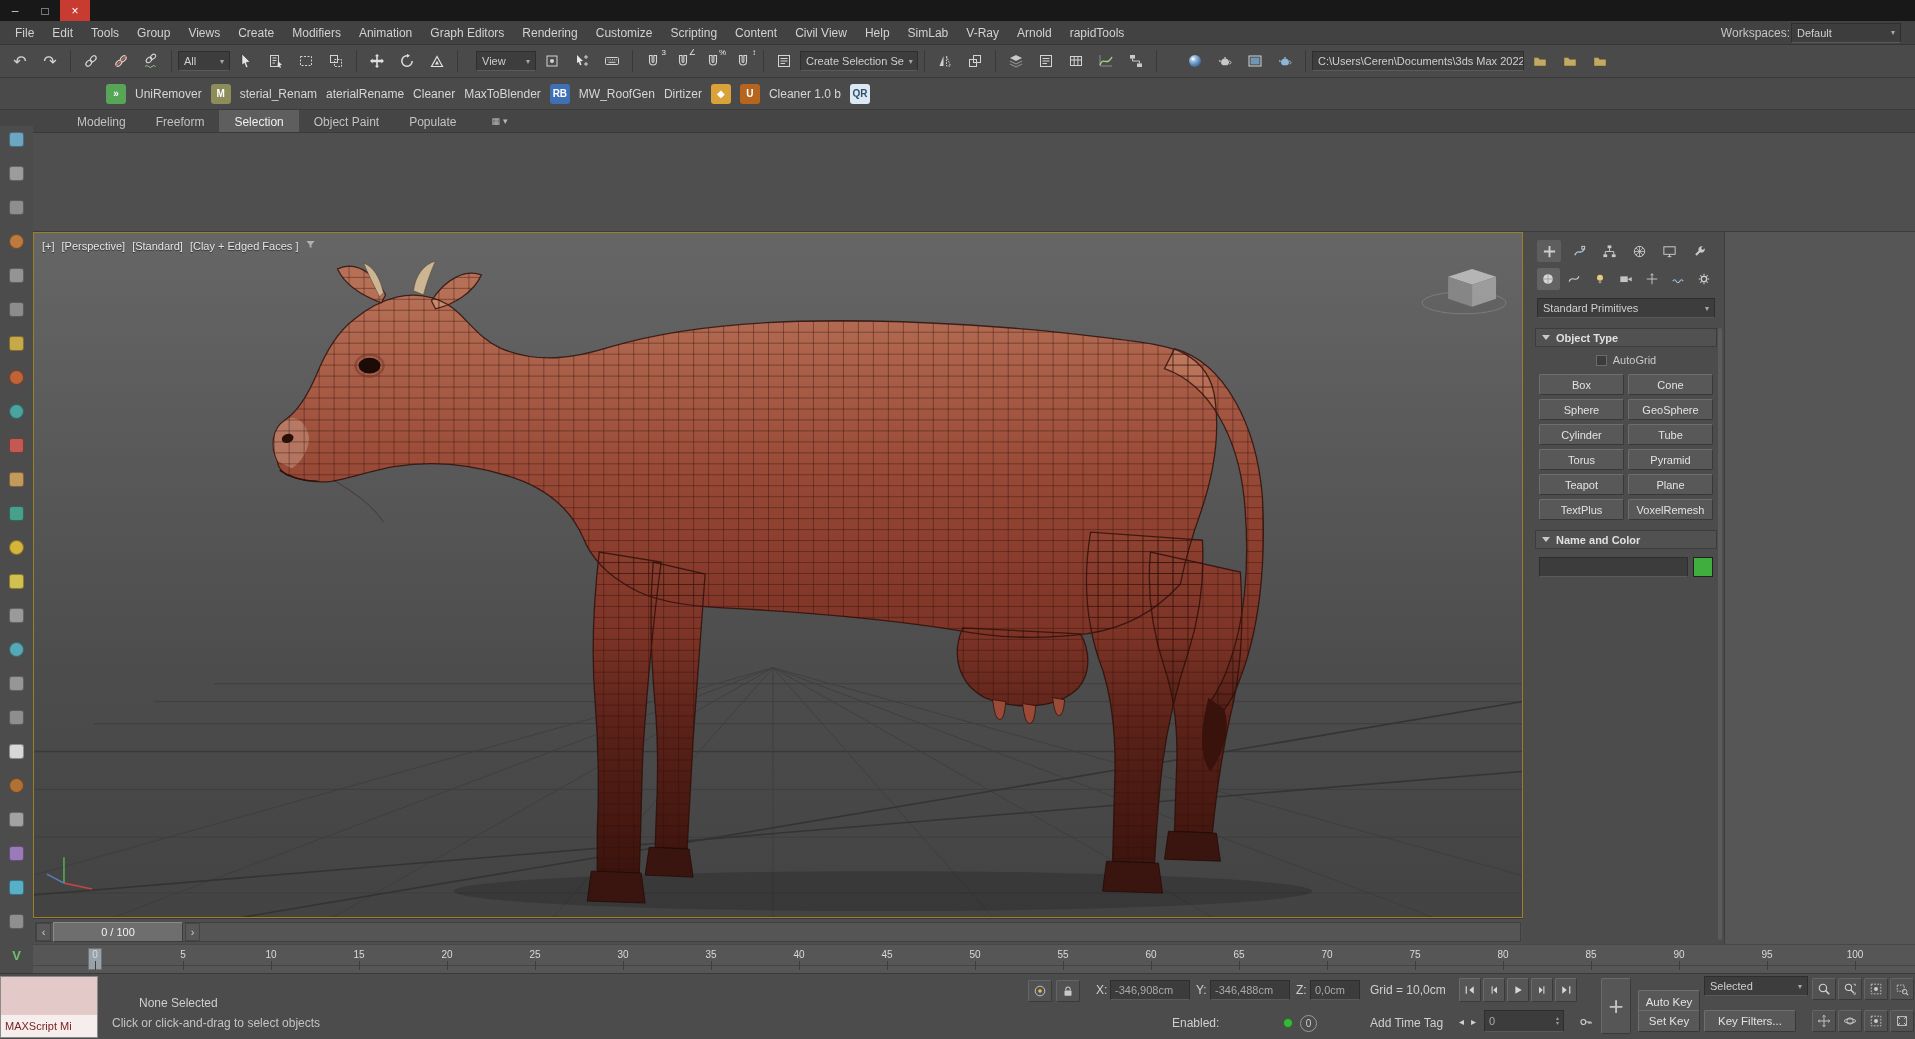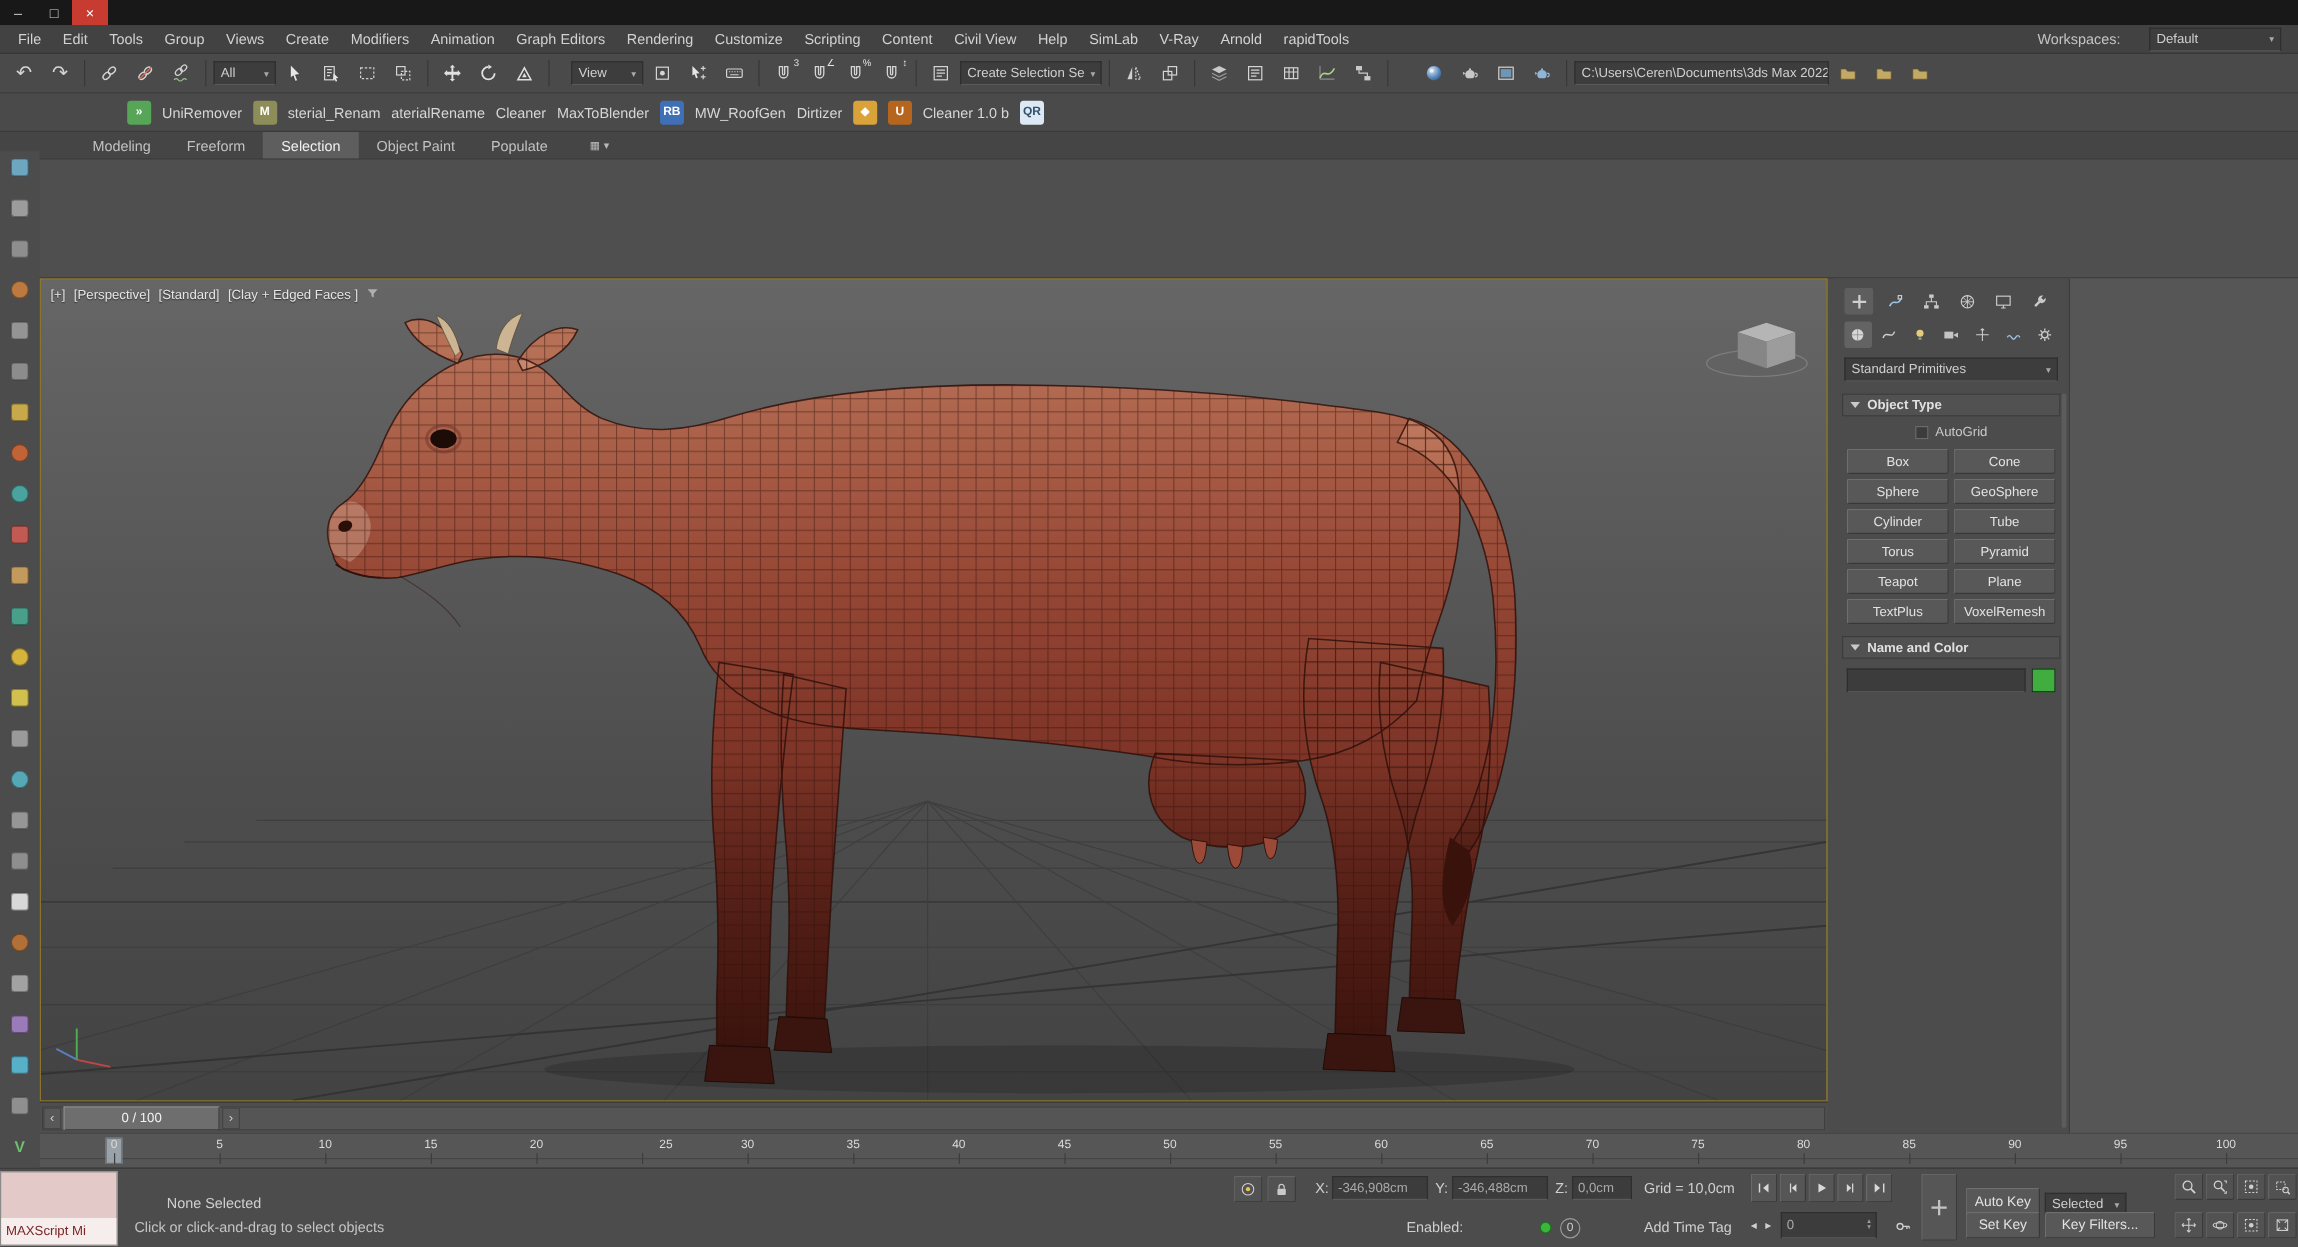--- a/index.html
+++ b/index.html
@@ -9,21 +9,21 @@
 
 .titlebar{position:absolute;left:0;top:0;width:100%;height:21px;background:#181818;display:flex;align-items:center;}
 .titlebar .title{flex:1;text-align:center;color:#c6c6c6;font-size:12px;}
 .winbtns{display:flex;height:100%;}
 .winbtn{width:30px;height:100%;display:flex;align-items:center;justify-content:center;color:#cfcfcf;font-size:12px;}
 .winbtn.close{background:#c73b31;color:#fff;}
 
 
 .menubar{position:absolute;top:21px;left:0;width:100%;height:24px;background:#424242;border-bottom:1px solid #363636;display:flex;align-items:center;padding:0 6px;}
 .menu-item{padding:0 9px;height:100%;display:flex;align-items:center;color:#d2d2d2;white-space:nowrap;}
-.workspaces{margin-left:auto;display:flex;align-items:center;gap:24px;padding-right:8px;}
+.workspaces{margin-left:auto;display:flex;align-items:center;gap:1px;padding-right:8px;}
 .workspaces .lbl{color:#c4c4c4;}
 
 
 .toolbar-main{position:absolute;top:45px;left:0;width:100%;height:33px;background:#4a4a4a;border-bottom:1px solid #3a3a3a;display:flex;align-items:center;gap:2px;padding:0 6px;}
 .tb-cell{position:relative;width:28px;height:26px;display:flex;align-items:center;justify-content:center;border-radius:2px;color:#d4d4d4;font-size:16px;flex:none;}
 .tb-cell svg{width:16px;height:16px;color:#d4d4d4;}
 .tb-cell .sup{position:absolute;top:0;right:1px;font-size:8px;color:#e6e6e6;}
 .tb-sep{width:1px;height:22px;background:#383838;margin:0 4px;flex:none;}
 .combo{height:20px;background:#3d3d3d;border:1px solid #2e2e2e;border-bottom-color:#5a5a5a;display:flex;align-items:center;padding:0 5px;color:#cfcfcf;font-size:11px;flex:none;overflow:hidden;white-space:nowrap;}
 .combo .caret{margin-left:auto;padding-left:5px;font-size:8px;color:#a8a8a8;}
@@ -847,21 +847,21 @@
   <div class="tick-label" style="left: 62px;">0</div>
       <div class="tick" style="left: 62px;"></div>
       <div class="tick-label" style="left: 150px;">5</div>
       <div class="tick" style="left: 150px;"></div>
       <div class="tick-label" style="left: 238px;">10</div>
       <div class="tick" style="left: 238px;"></div>
       <div class="tick-label" style="left: 326px;">15</div>
       <div class="tick" style="left: 326px;"></div>
       <div class="tick-label" style="left: 414px;">20</div>
       <div class="tick" style="left: 414px;"></div>
-      <div class="tick-label" style="left: 502px; margin-left: 20px;">25</div>
+      <div class="tick-label" style="left: 502px;">25</div>
       <div class="tick" style="left: 502px;"></div>
       <div class="tick-label" style="left: 590px;">30</div>
       <div class="tick" style="left: 590px;"></div>
       <div class="tick-label" style="left: 678px;">35</div>
       <div class="tick" style="left: 678px;"></div>
       <div class="tick-label" style="left: 766px;">40</div>
       <div class="tick" style="left: 766px;"></div>
       <div class="tick-label" style="left: 854px;">45</div>
       <div class="tick" style="left: 854px;"></div>
       <div class="tick-label" style="left: 942px;">50</div>
@@ -961,21 +961,21 @@
         </span>
     </div>
     <div class="icon-btn" style="left:1574px;top:37px;background:none;border:none;">
         <svg>
           <use href="#sym-key"></use>
         </svg>
       </div>
 
     <div class="bigkey">+</div>
     <div class="btn3d sb-btn" style="left:1638px;top:16px;width:62px;">Auto Key</div>
-    <div class="combo" style="position:absolute;left:1704px;top:20px;width:68px;">
+    <div class="combo" style="position:absolute;left:1704px;top:2px;width:104px;">
       <span>Selected</span>
       <span class="caret">▾</span>
     </div>
     <div class="btn3d sb-btn" style="left:1638px;top:36px;width:62px;height:22px;">Set Key</div>
     <div class="btn3d sb-btn" style="left:1704px;top:36px;width:92px;height:22px;">Key Filters...</div>
 
     <div class="nav-group" style="left:1812px;top:4px;">
       <div class="icon-btn">
           <svg>
             <use href="#sym-zoom"></use>

